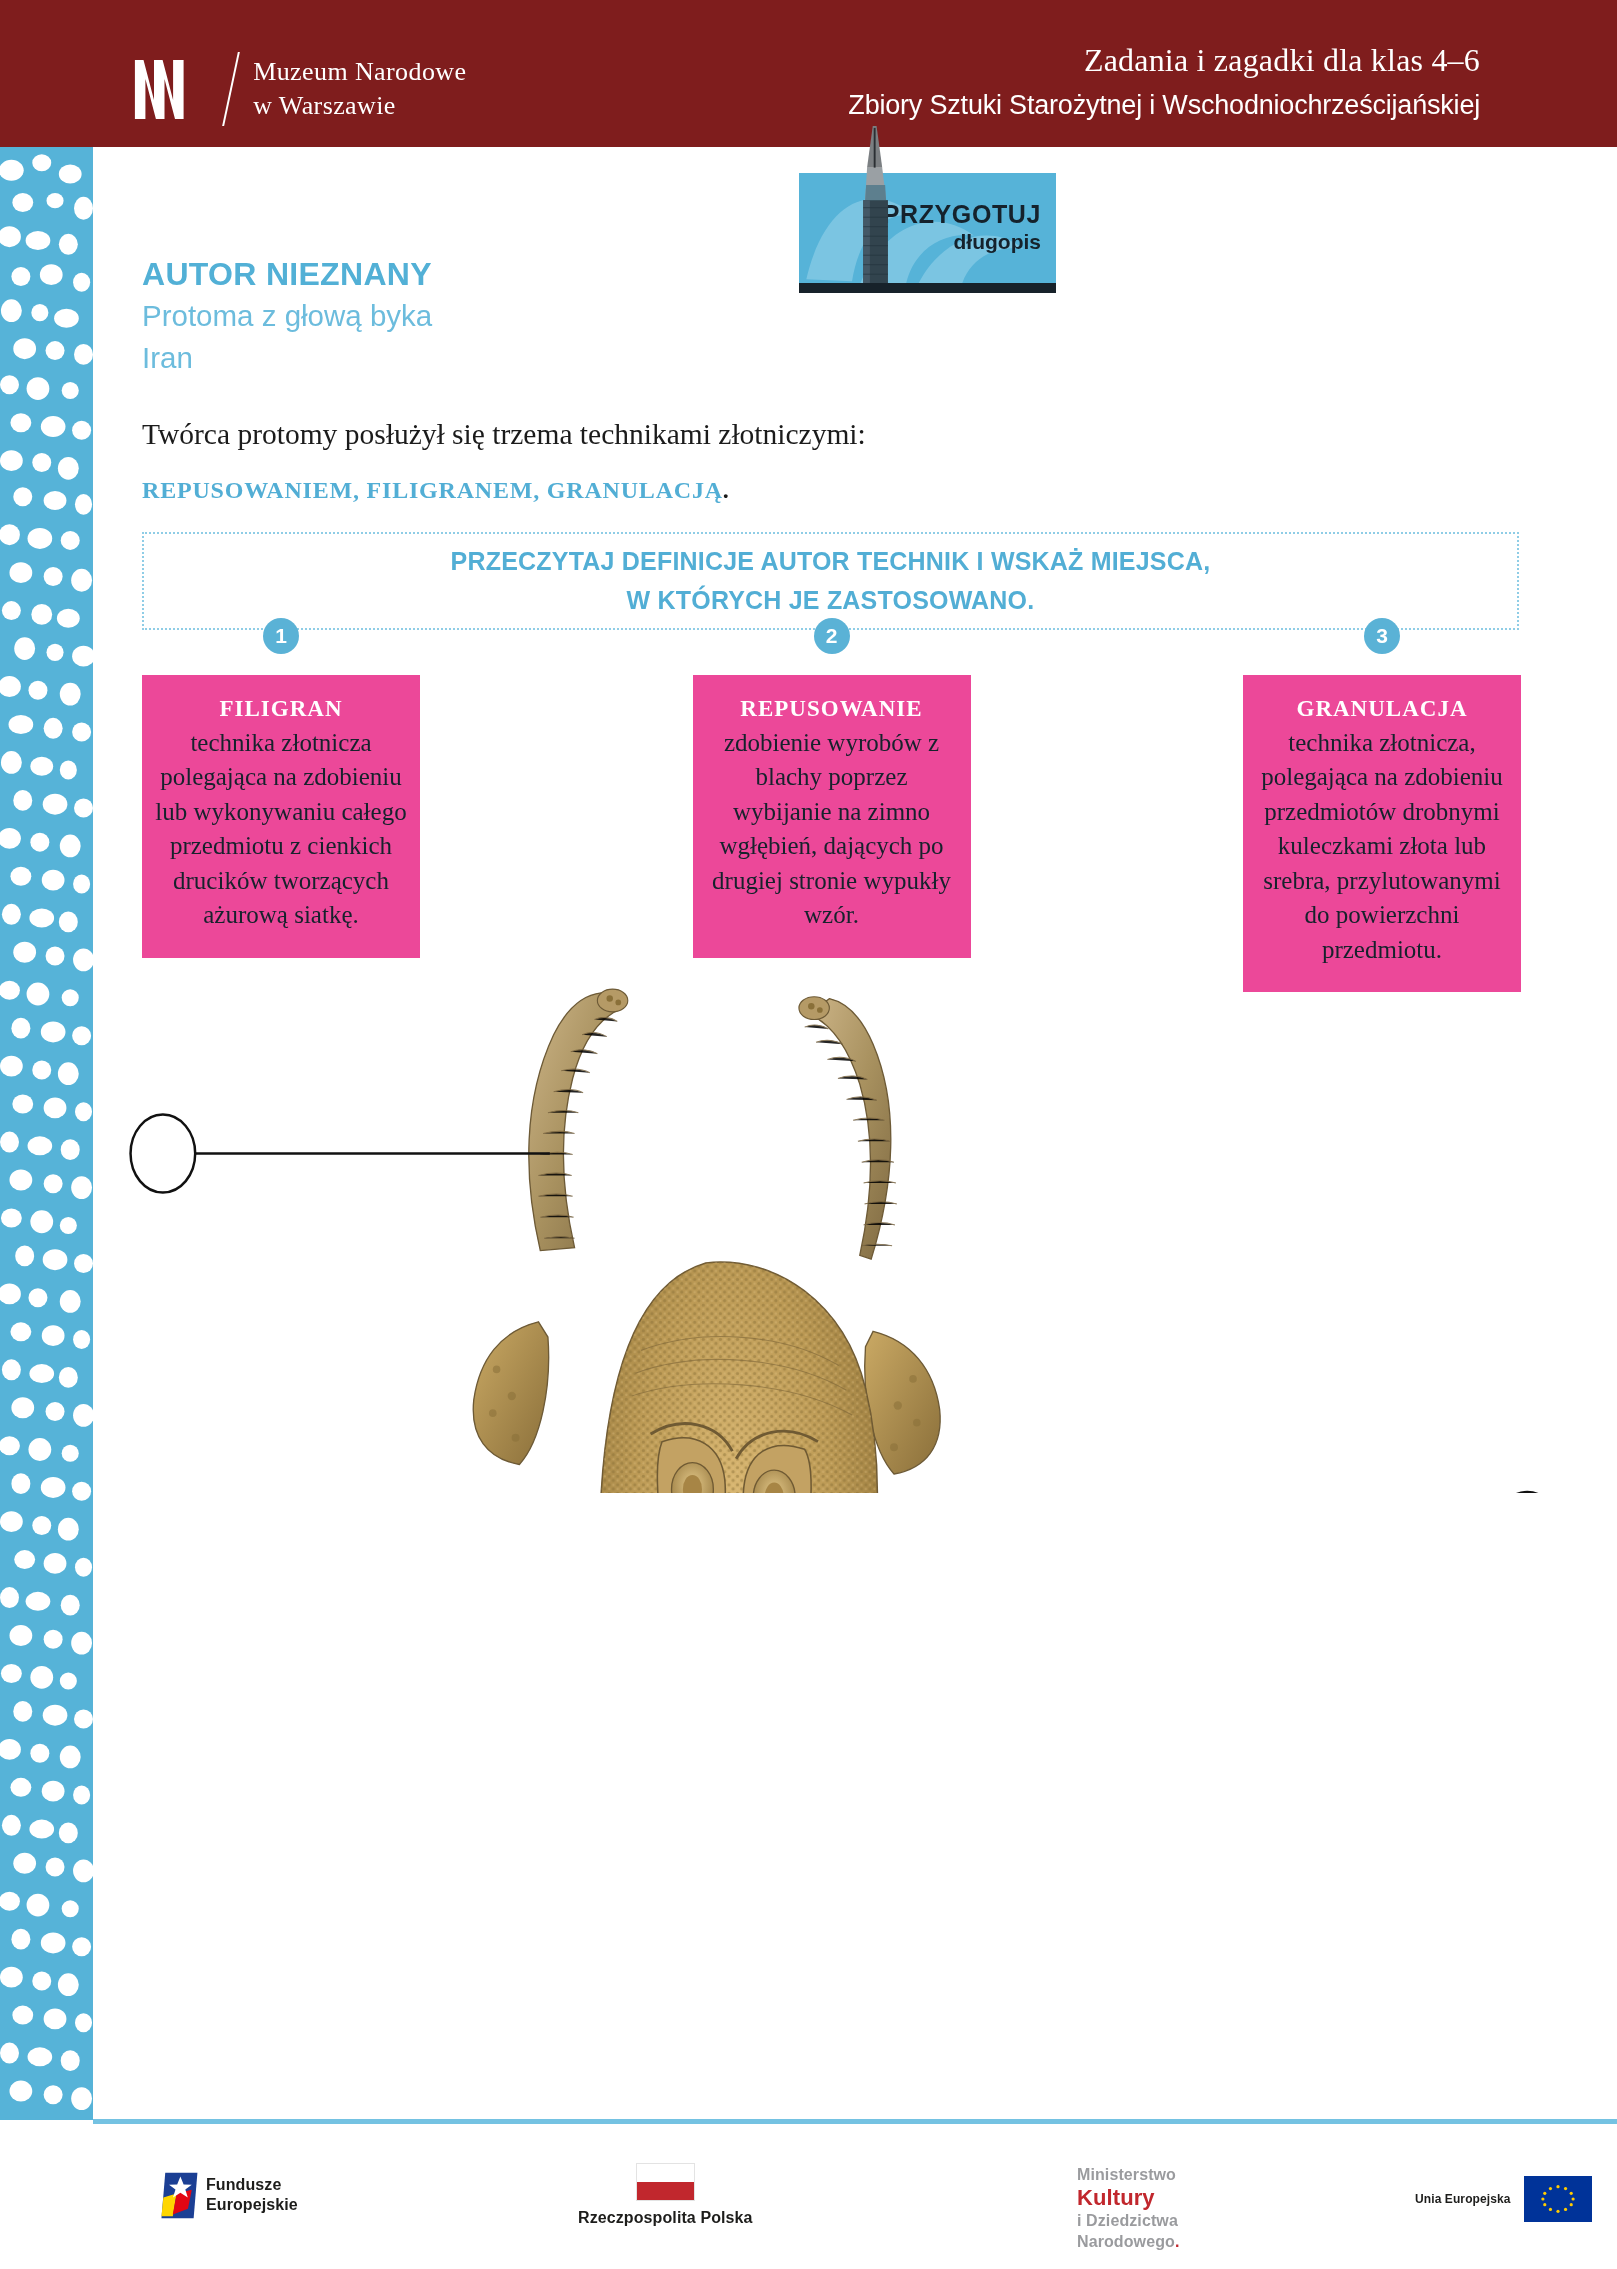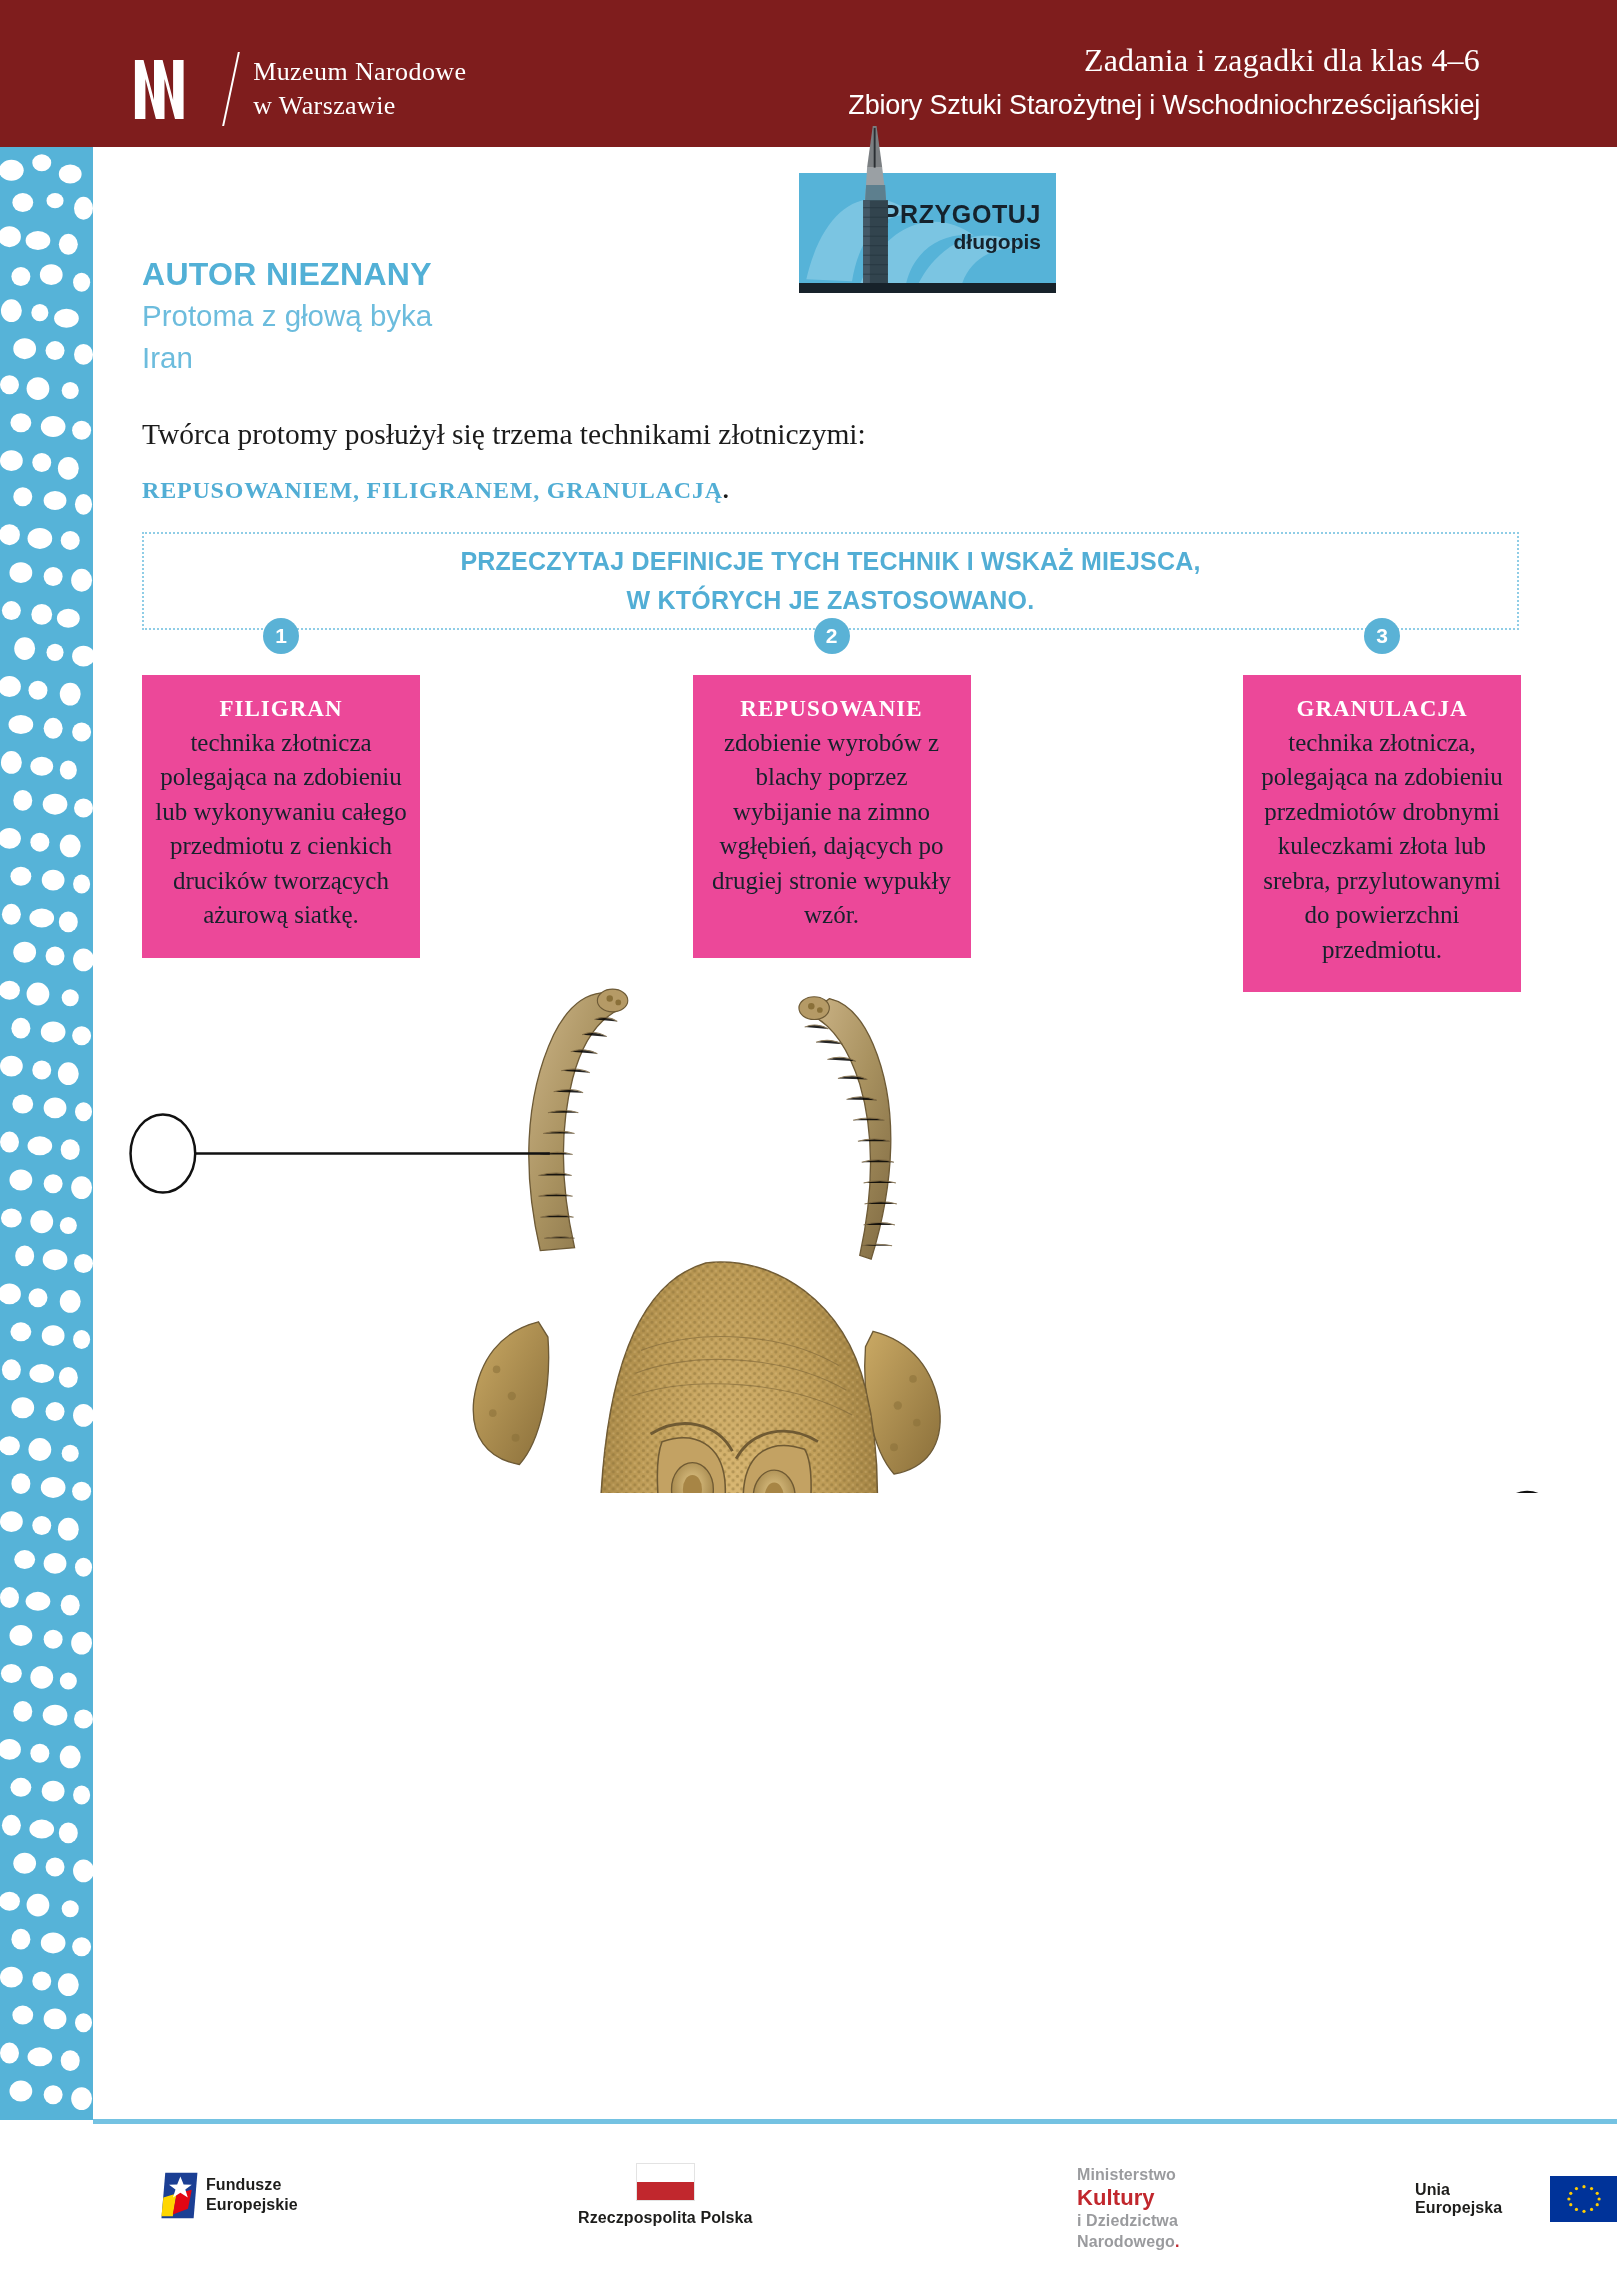--- a/index.html
+++ b/index.html
@@ -308,21 +308,21 @@
     margin-top: 8.6px;
     letter-spacing: 0.1px;
   }
   .mk-logo { left: 984px; top: 5.7px; flex-direction: column; align-items: flex-start; }
   .mk-l { font-size: 16px; font-weight: bold; line-height: 1.28; letter-spacing: 0.1px; }
   .mk-gray { color: #9a9b9e; }
   .mk-red  { color: #c1272d; font-size: 22px; line-height: 1.18; }
   .mk-dot  { color: #c1272d; }
   .ue-logo { left: 1322px; top: 17px; }
   .ue-text {
-    font-size: 16px;
+    font-size: 12px;
     font-weight: bold;
     color: #1d1d1b;
     margin-right: 13.3px;
     letter-spacing: 0.1px;
   }
   .ue-flag { width: 68px; height: 46px; background: #003399; position: relative; }
 </style>
 </head>
 <body>
 
@@ -551,21 +551,21 @@
 
   <div class="intro">
     <div class="intro-line">Twórca protomy posłużył się trzema technikami złotniczymi:</div>
     <div class="intro-terms">
       <span>REPUSOWANIEM, FILIGRANEM, GRANULACJĄ</span><span class="dot">.</span>
     </div>
   </div>
 
   <div class="task-box">
     <div class="task-text">
-      <div>PRZECZYTAJ DEFINICJE TYCH TECHNIK I WSKAŻ MIEJSCA,</div>
+      <div>PRZECZYTAJ DEFINICJE AUTOR TECHNIK I WSKAŻ MIEJSCA,</div>
       <div>W KTÓRYCH JE ZASTOSOWANO.</div>
     </div>
   </div>
 
   <div class="cards">
     <div class="card-col">
       <div class="card-num">1</div>
       <div class="card-body">
         <div class="card-term">FILIGRAN</div>
         <div class="card-def">technika złotnicza polegająca na zdobieniu lub wykonywaniu całego przedmiotu z cienkich drucików tworzących ażurową siatkę.</div>

